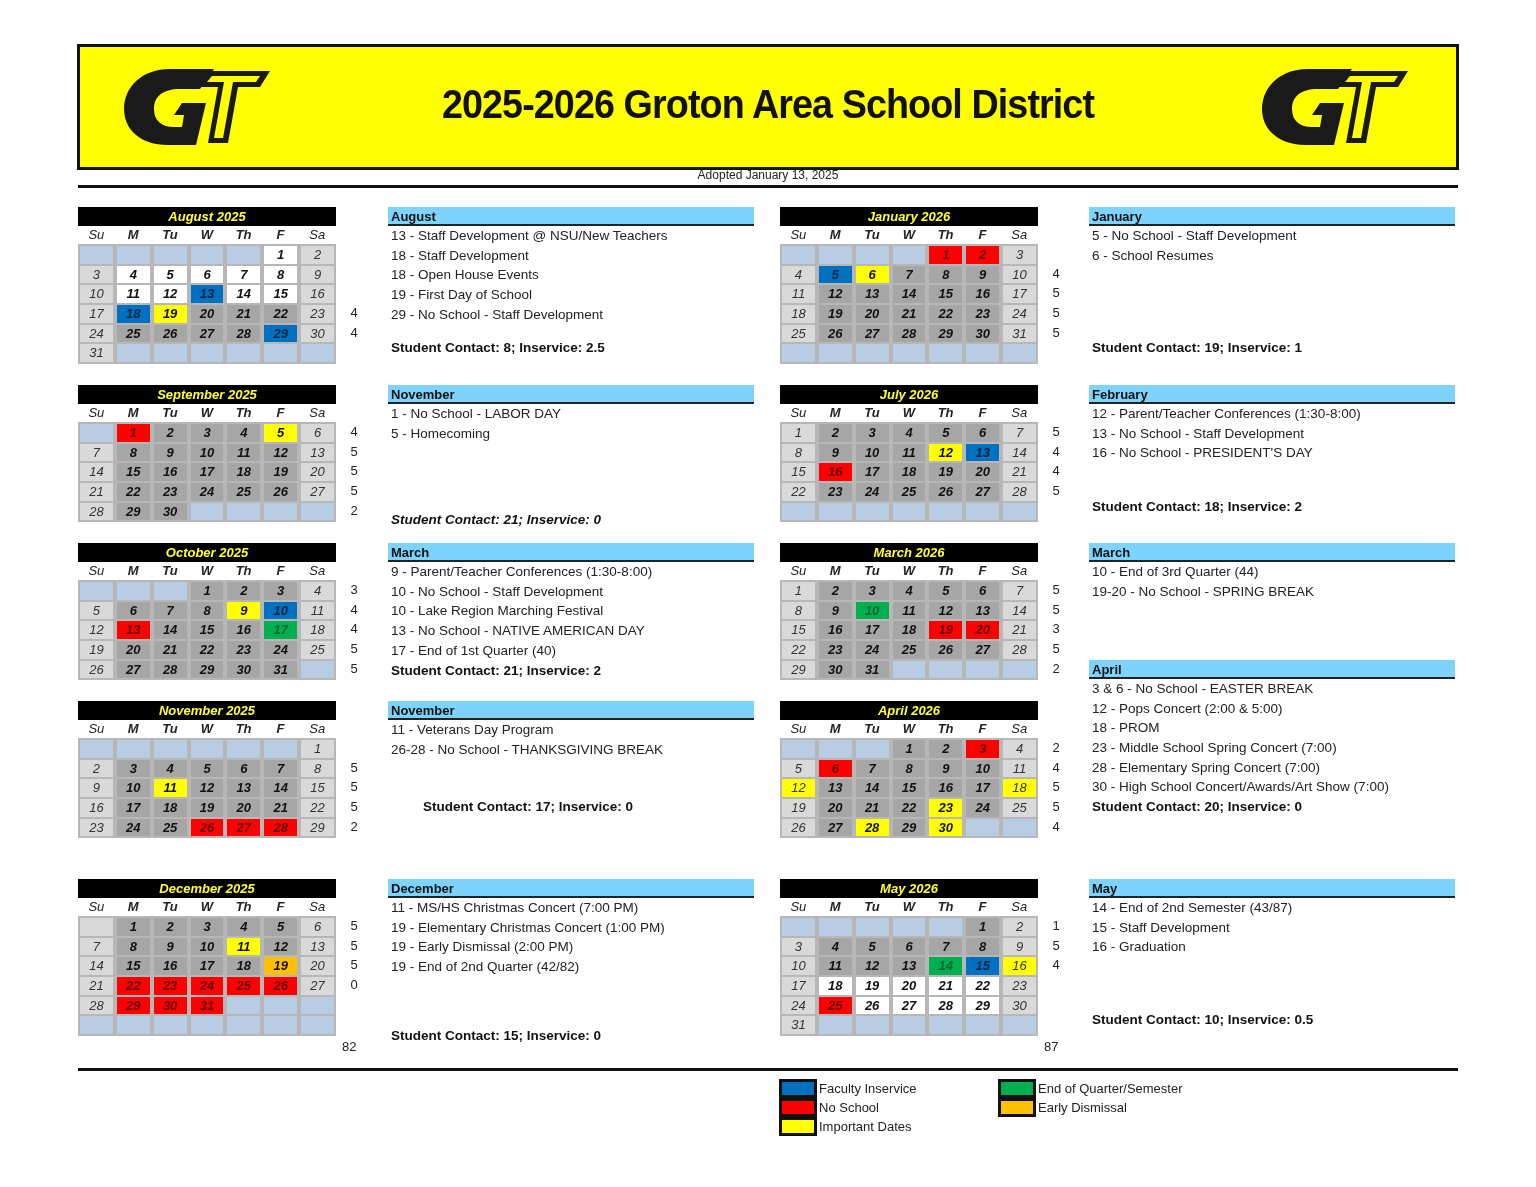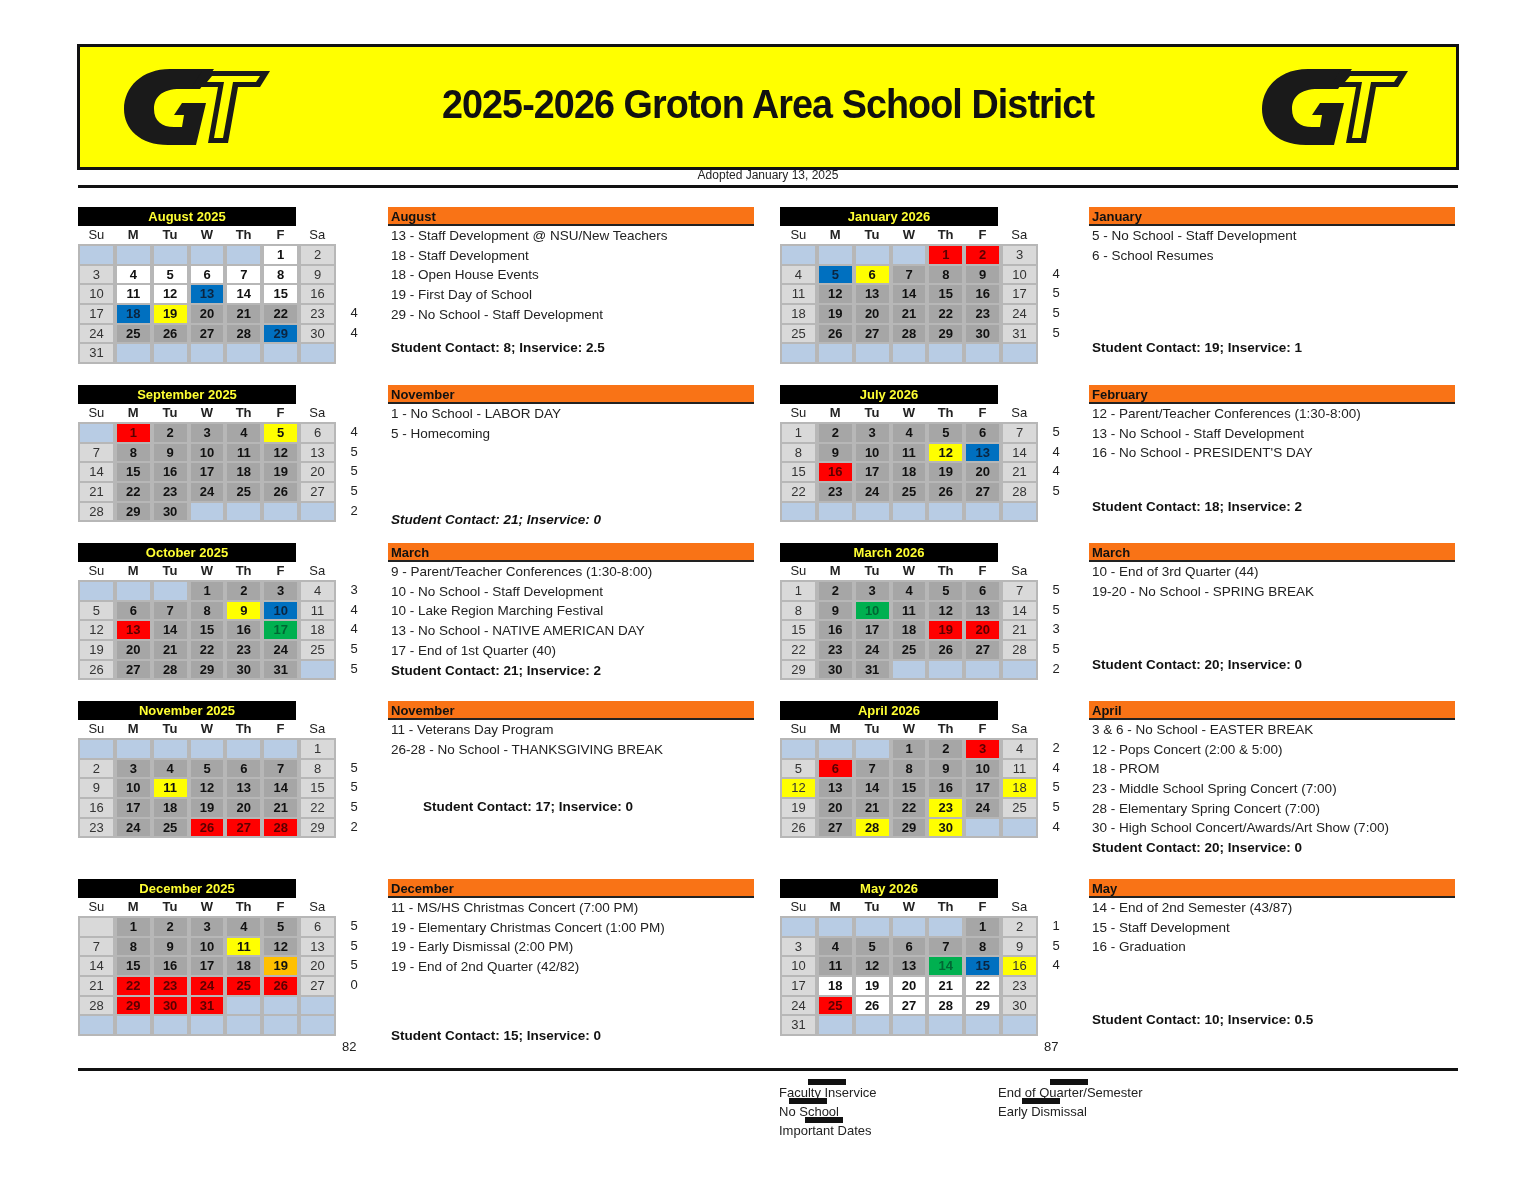--- a/index.html
+++ b/index.html
@@ -7,47 +7,47 @@
 
   .banner { position: absolute; left: 77px; top: 44px; width: 1382px; height: 126px; background: #ffff00; border: 3px solid #111; }
   .banner-title { position: absolute; left: 0; right: 0; top: 34px; text-align: center; font-size: 41px; font-weight: bold; letter-spacing: -1px; color: #111; transform: scaleX(0.92); }
   .logo { position: absolute; top: 20px; width: 150px; height: 80px; }
   .logo.left { left: 42px; }
   .logo.right { right: 46px; }
 
   .adopted { position: absolute; left: 0; width: 1536px; top: 168px; text-align: center; font-size: 12px; color: #222; }
   .rule { position: absolute; left: 78px; width: 1380px; height: 3px; background: #111; }
 
-  .cal { position: absolute; width: 218px; }
+  .cal { position: absolute; width: 258px; font-style: italic; }
   .cal-head { height: 19px; background: #000; color: #ffff33; font-weight: bold; font-size: 13px; text-align: center; line-height: 19px; }
   .dow { display: grid; grid-template-columns: repeat(7, 36.8px); height: 18px; font-size: 13px; text-align: center; line-height: 18px; color: #222; }
   .dow span.b { font-weight: bold; }
   .grid { background: #b7b7b7; padding: 2px; display: grid; grid-template-columns: repeat(7, 1fr); gap: 2px 4px; width: 258px; }
   .cell { height: 17.7px; font-size: 13px; text-align: center; line-height: 17px; }
   .cell.blank { background: #b8cce4; }
   .cell.wkend { background: #d9d9d9; color: #333; }
   .cell.school { background: #a6a6a6; font-weight: bold; }
   .cell.white { background: #ffffff; font-weight: bold; }
   .cell.blue { background: #0070c0; font-weight: bold; color: #0b2540; }
   .cell.red { background: #ff0000; font-weight: bold; color: #5a0000; }
   .cell.yellow { background: #ffff00; font-weight: bold; }
   .cell.green { background: #00b050; font-weight: bold; color: #063; }
   .cell.orange { background: #ffc000; font-weight: bold; }
   .cell.wkend.yellow { font-weight: normal; }
 
   .wk { position: absolute; width: 20px; font-size: 13px; color: #222; text-align: center; }
 
   .events { position: absolute; width: 366px; }
-  .ev-head { height: 19px; background: #f97316; border-bottom: 2px solid #222; font-weight: bold; font-size: 13px; line-height: 19px; padding-left: 3px; }
+  .ev-head { height: 19px; background: #7dd3fc; border-bottom: 2px solid #222; font-weight: bold; font-size: 13px; line-height: 19px; padding-left: 3px; }
   .ev-line { font-size: 13.5px; height: 19.7px; line-height: 19.7px; padding-left: 3px; white-space: nowrap; color: #222; }
   .ev-summary { position: absolute; left: 3px; font-size: 13.5px; font-weight: bold; white-space: nowrap; }
 
   .total { position: absolute; font-size: 13px; color: #222; }
 
-  .legend-item { position: absolute; display: flex; align-items: center; font-size: 13px; color: #222; height: 19px; flex-direction: column; }
+  .legend-item { position: absolute; display: flex; align-items: center; font-size: 13px; color: #222; height: 19px; }
   .swatch { width: 38px; height: 19px; border: 3px solid #111; margin-right: 2px; }
 </style>
 </head>
 <body>
 
 <div class="banner">
   <svg class="logo left" viewBox="0 0 150 80">
     <path d="M48 2 L92 2 L78 22 L58 22 C40 22 32 30 32 42 C32 54 40 60 52 60 L60 60 L62 48 L52 48 L60 36 L84 36 L74 78 L46 78 C18 78 2 62 2 42 C2 20 20 2 48 2 Z" fill="#1a1a1a"></path>
     <path d="M80 4 L148 4 L138 20 L116 20 L106 76 L86 76 L96 20 L70 20 Z" fill="#1a1a1a"></path>
     <path d="M90 9 L138 9 L134 15 L111 15 L101 71 L92 71 L102 15 L85 15 Z" fill="#ffff00"></path>
@@ -616,21 +616,21 @@
         <div class="cell yellow">30</div>
         <div class="cell blank"></div>
         <div class="cell blank"></div>
       </div>
     </div>
     <div class="wk" style="left: 1046px; top: 740px;">2</div>
     <div class="wk" style="left: 1046px; top: 759.7px;">4</div>
     <div class="wk" style="left: 1046px; top: 779.4px;">5</div>
     <div class="wk" style="left: 1046px; top: 799.1px;">5</div>
     <div class="wk" style="left: 1046px; top: 818.8px;">4</div>
-    <div class="events" style="left: 1089px; top: 701px; height: 170px;">
+    <div class="events" style="left: 1089px; top: 660px; height: 170px;">
       <div class="ev-head">April</div>
       <div class="ev-line">3 &amp; 6 - No School - EASTER BREAK</div>
       <div class="ev-line">12 - Pops Concert (2:00 &amp; 5:00)</div>
       <div class="ev-line">18 - PROM</div>
       <div class="ev-line">23 - Middle School Spring Concert (7:00)</div>
       <div class="ev-line">28 - Elementary Spring Concert (7:00)</div>
       <div class="ev-line">30 - High School Concert/Awards/Art Show (7:00)</div>
       <div class="ev-summary" style="top: 139.2px;">Student Contact: 20; Inservice: 0</div>
     </div>
     <div class="cal" style="left: 780px; top: 879px;">

